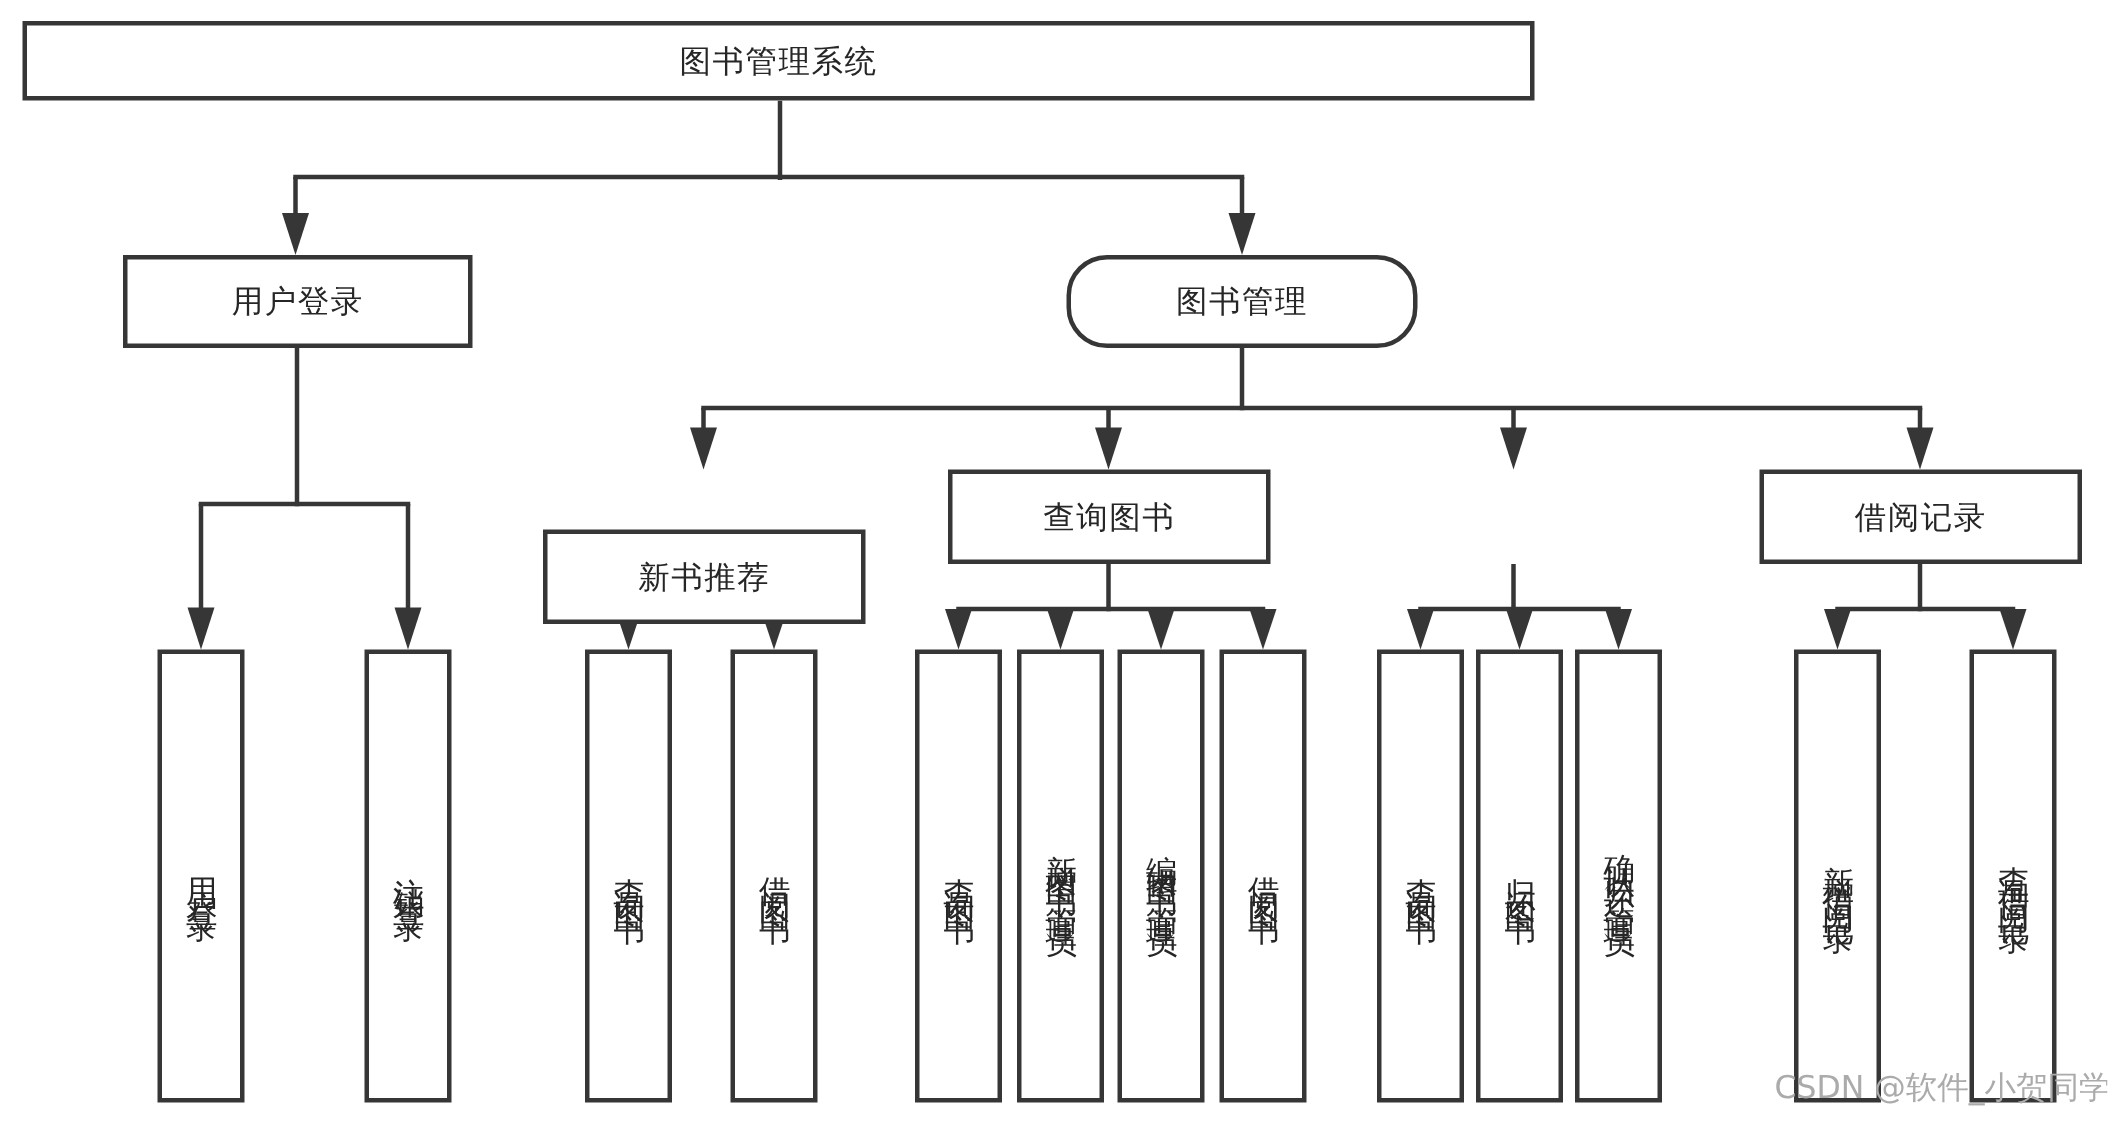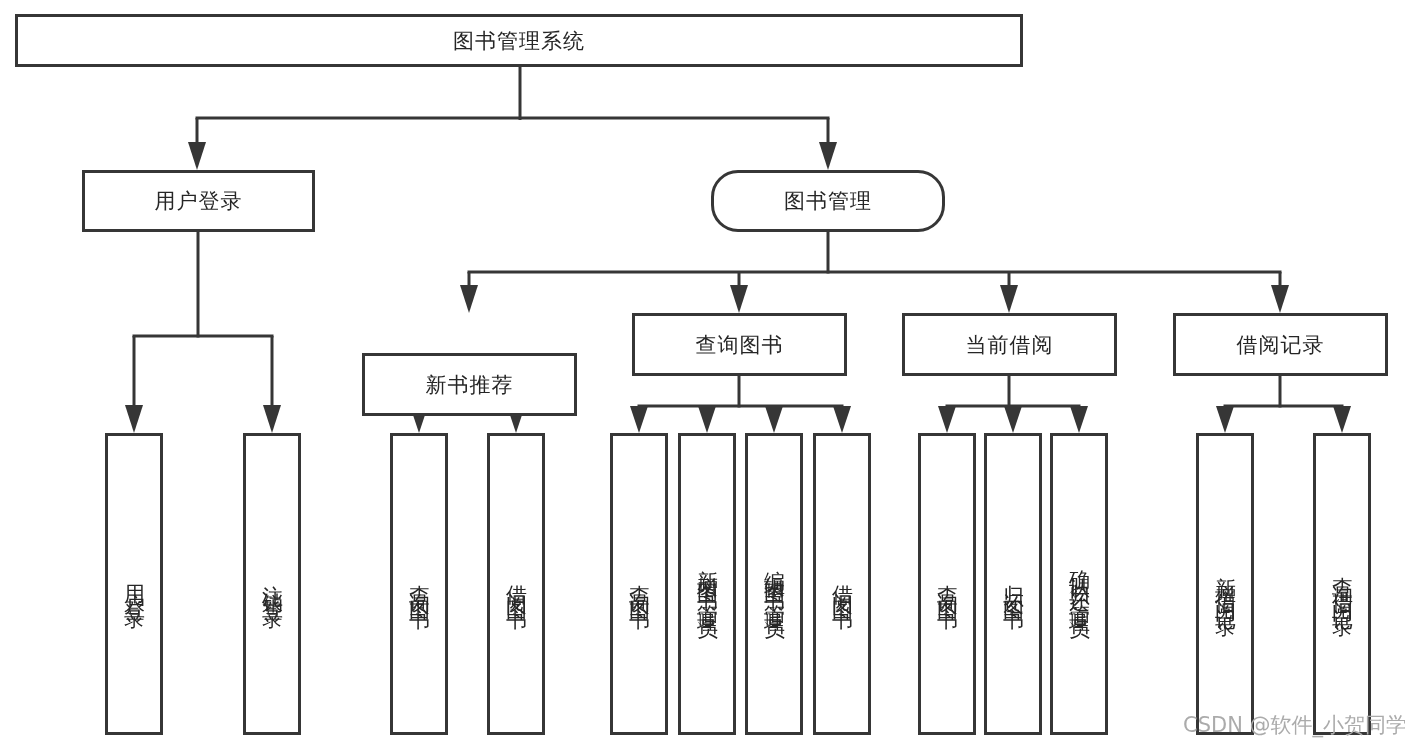--- a/index.html
+++ b/index.html
@@ -126,21 +126,20 @@
     </g>
   </svg>
 
   <div class="box" id="node-root">图书管理系统</div>
 
   <div class="box" id="node-l2a">用户登录</div>
   <div class="box" id="node-l2b">图书管理</div>
 
   <div class="box" id="node-l3a">新书推荐</div>
   <div class="box" id="node-l3b">查询图书</div>
-  <div class="box" id="node-l3c">当前借阅</div>
   <div class="box" id="node-l3d">借阅记录</div>
 
   <div class="vbox" id="leaf-u1">
     <span>用户登录</span>
     </div>
   <div class="vbox" id="leaf-u2">
     <span>注销登录</span>
     </div>
 
   <div class="vbox" id="leaf-n1">

